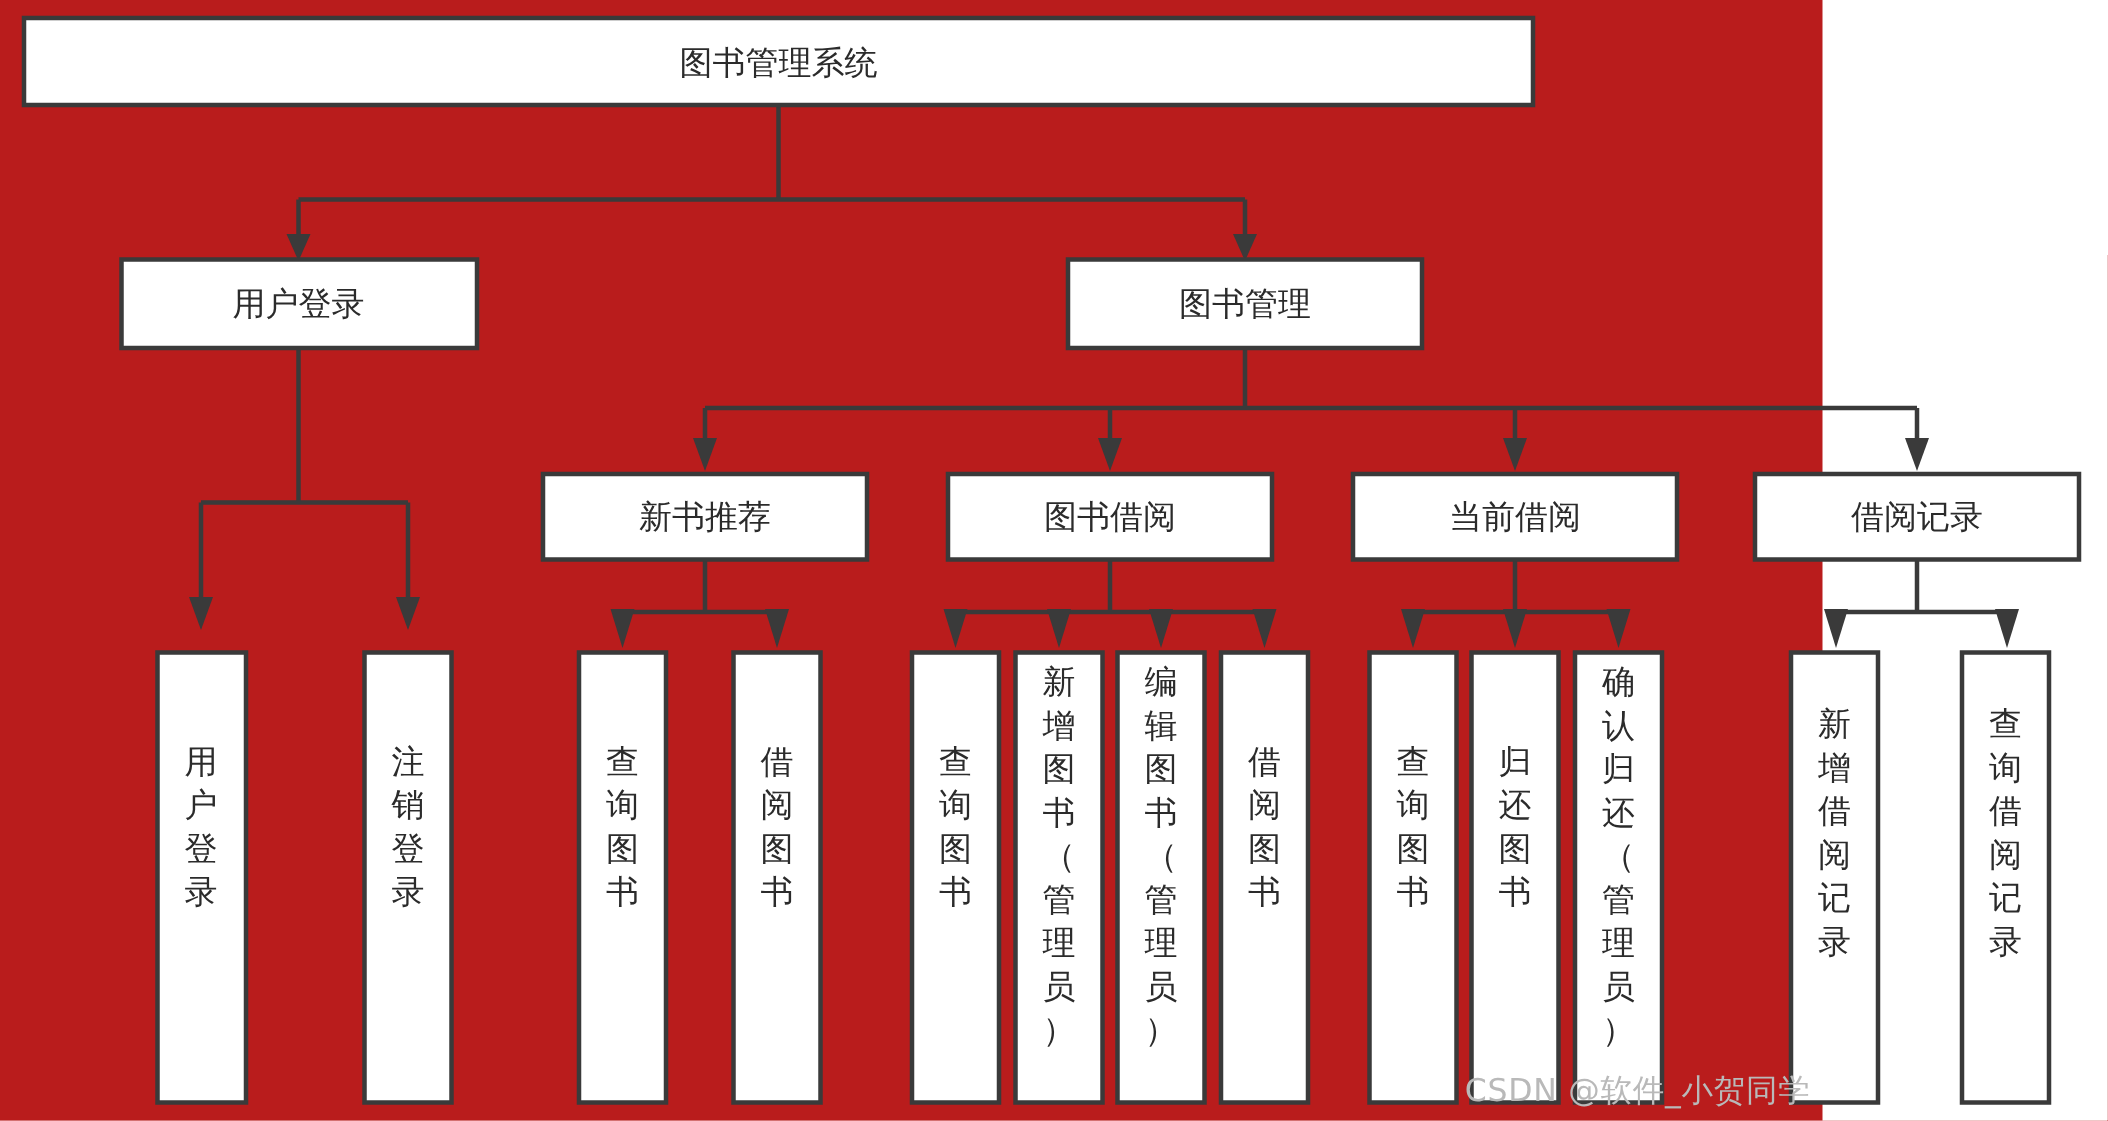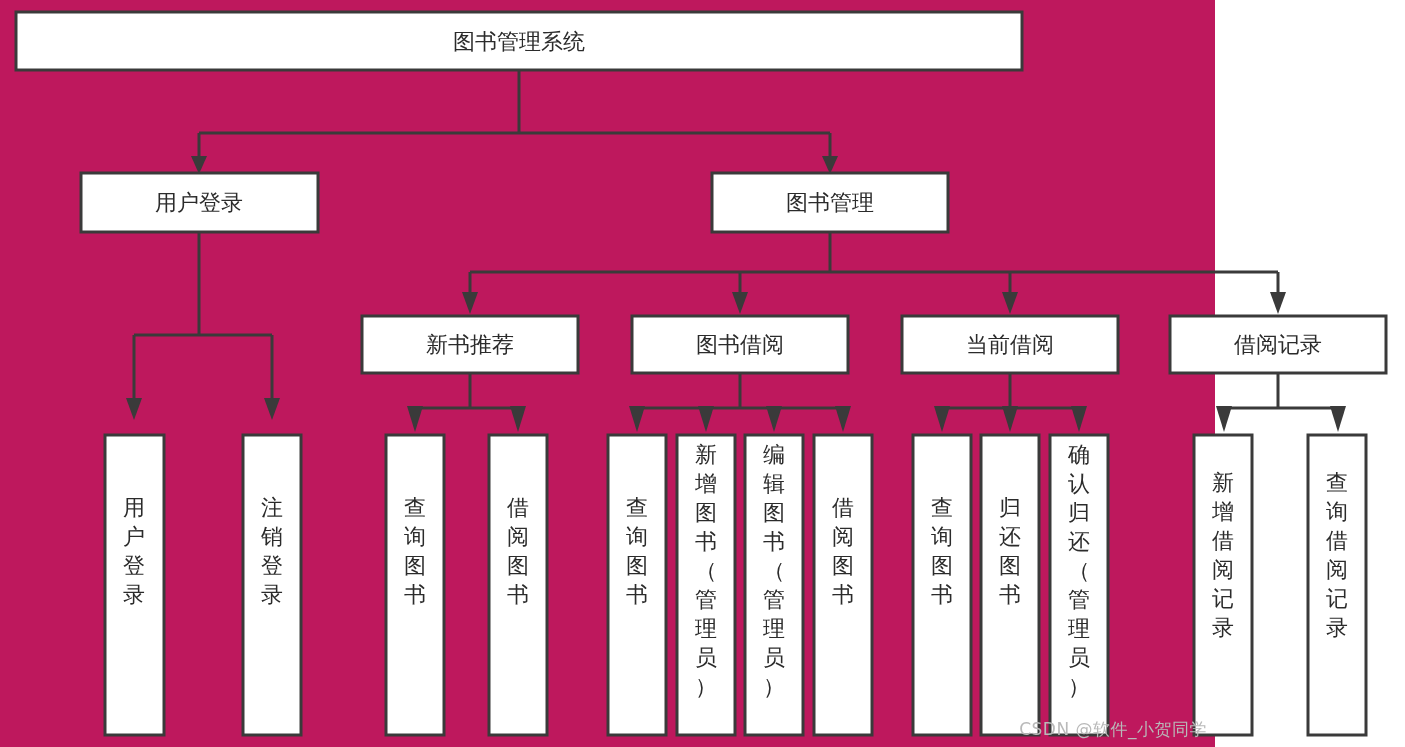--- a/index.html
+++ b/index.html
@@ -11,21 +11,21 @@
     width: 1405px;
     height: 747px;
     font-family: "DejaVu Sans", "Liberation Sans", sans-serif;
     overflow: hidden;
     position: relative;
   }
   #diagram-root {
     position: relative;
     width: 1215px;
     height: 747px;
-    background: #be185d;
+    background: #b91c1c;
   }
   svg#diagram-svg {
     position: absolute;
     left: 0;
     top: 0;
     width: 1405px;
     height: 747px;
     display: block;
   }
   .node-box {
@@ -55,21 +55,21 @@
     font-family: "DejaVu Sans", "Liberation Sans", sans-serif;
     font-size: 22px;
     fill: #2b2b2b;
     text-anchor: middle;
   }
   .watermark-text {
     position: absolute;
     right: 8px;
     bottom: 6px;
     font-family: "DejaVu Sans", "Liberation Sans", sans-serif;
-    font-size: 17px;
+    font-size: 21px;
     color: #b9b9b9;
     white-space: nowrap;
     letter-spacing: 0.5px;
     user-select: none;
   }
 </style>
 </head>
 <body>
 
 <div id="diagram-root">

